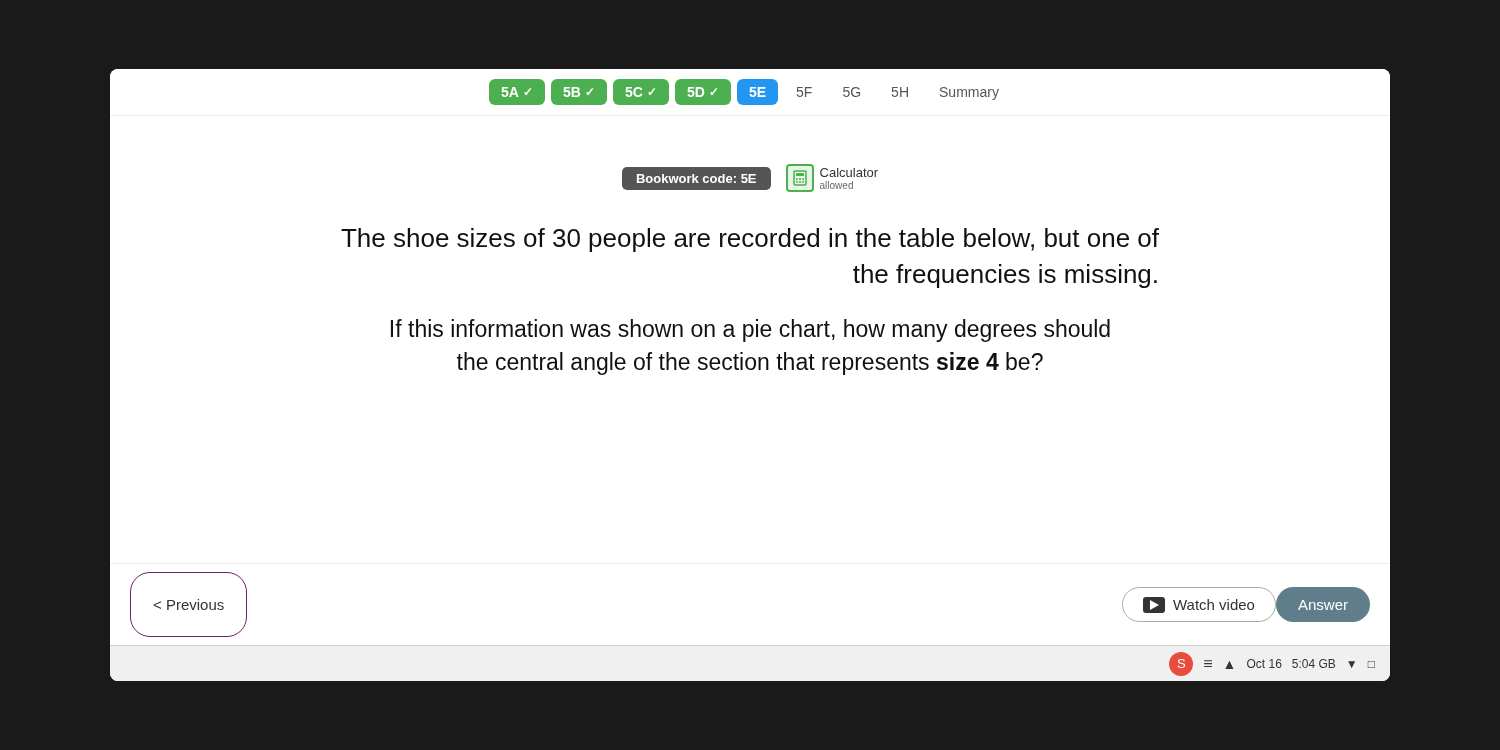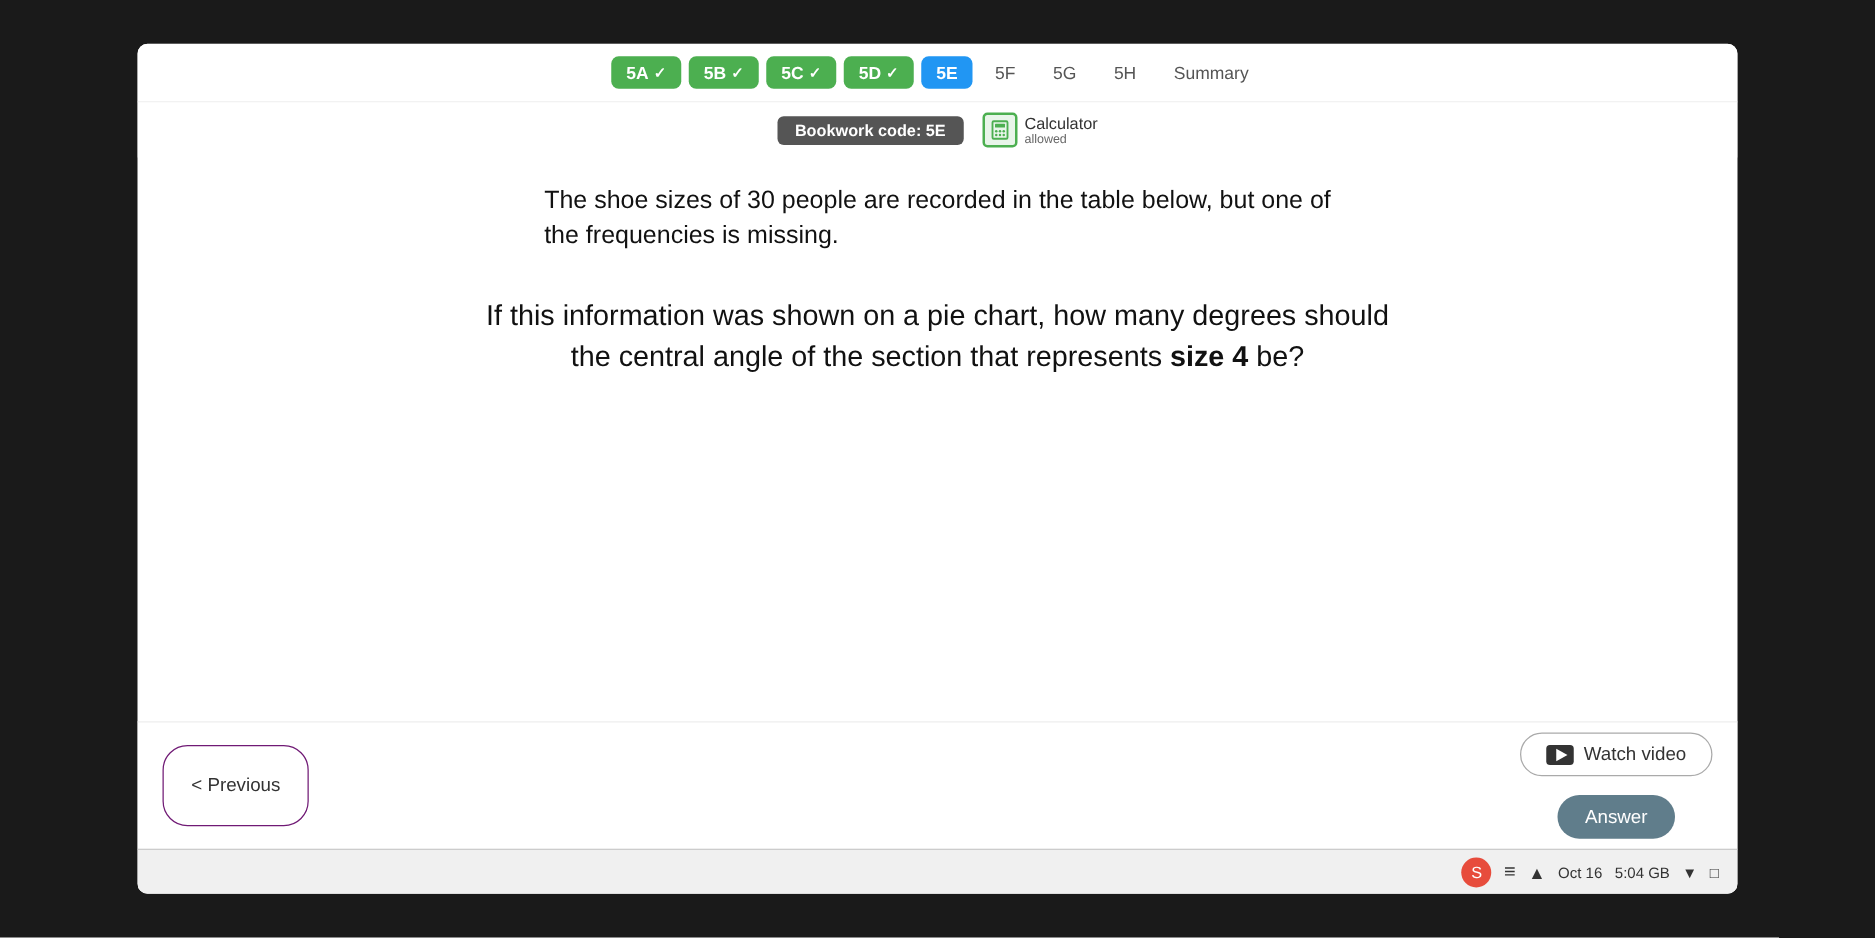--- a/index.html
+++ b/index.html
@@ -9,21 +9,21 @@
       background: #1a1a1a;
       display: flex;
       align-items: center;
       justify-content: center;
       font-family: Arial, sans-serif;
       overflow: hidden;
     }
 
     .laptop-screen {
       width: 1280px;
-      height: 680px;
+      height: 612px;
       background: #ffffff;
       border-radius: 8px;
       position: relative;
       overflow: hidden;
       display: flex;
       flex-direction: column;
     }
 
     
     .top-nav {
@@ -69,20 +69,21 @@
     }
 
     
     .bookwork-area {
       display: flex;
       align-items: center;
       justify-content: center;
       gap: 15px;
       padding: 8px 20px;
       background: #fff;
+      margin-top: 40px;
     }
 
     .bookwork-badge {
       background: #555;
       color: white;
       padding: 4px 14px;
       border-radius: 5px;
       font-size: 13px;
       font-weight: bold;
     }
@@ -111,25 +112,25 @@
     .main-content {
       flex: 1;
       display: flex;
       flex-direction: column;
       align-items: center;
       padding: 20px 80px 10px;
       overflow: hidden;
     }
 
     .question-text {
-      font-size: 20px;
-      text-align: left;
+      font-size: 26px;
+      text-align: right;
       color: #111;
       line-height: 1.4;
-      margin-bottom: 34px;
+      margin-bottom: 20px;
     }
 
     
     .data-table {
       border-collapse: collapse;
       margin-bottom: 25px;
     }
 
     .data-table th {
       font-size: 24px;
@@ -259,22 +260,20 @@
       border-radius: 50%;
       background: #e74c3c;
       display: flex;
       align-items: center;
       justify-content: center;
     }
 
     .bottom-buttons {
       display: flex;
       align-items: center;
-      gap: 15px;
-      flex-direction: column;
     }
   </style>
 </head>
 <body>
 
 <div class="laptop-screen">
 
   <div class="top-nav">
     <button class="nav-btn nav-btn-green">
       <span>5A</span>

